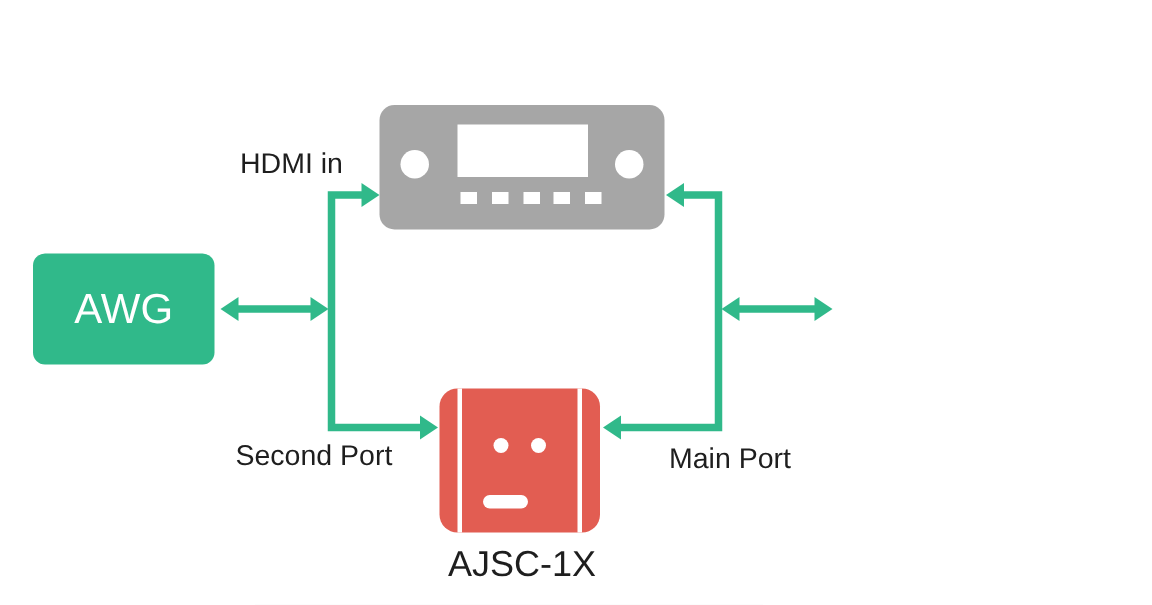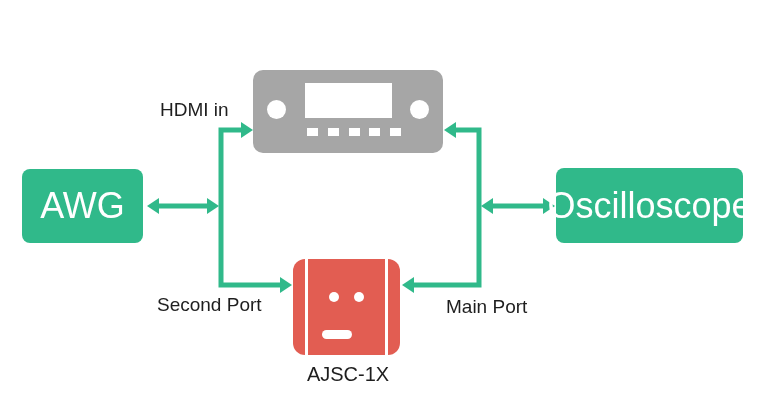--- a/index.html
+++ b/index.html
@@ -28,21 +28,21 @@
   .connector-layer{position:absolute;left:0;top:0;}
   .connector-layer path{fill:none;stroke:var(--accent-green);stroke-width:5;}
   .connector-layer line{stroke:var(--accent-green);stroke-width:5;}
   .connector-layer polygon{fill:var(--accent-green);}
 
   .node-box{
     position:absolute;
     background:var(--accent-green);
     border-radius:8px;
     display:flex;align-items:center;justify-content:center;
-    color:#fff;font-size:36px;
+    color:#fff;font-size:28px;
   }
   .awg-box{left:22px;top:169px;width:121px;height:74px;}
   .osc-box{left:556px;top:168px;width:187px;height:75px;}
 
   .repeater-device{
     position:absolute;left:253px;top:70px;width:190px;height:83px;
     background:var(--device-gray);border-radius:10px;
   }
   .repeater-device .knob{
     position:absolute;width:19px;height:19px;border-radius:50%;background:#fff;
@@ -73,21 +73,21 @@
   .port-label{
     position:absolute;
     font-size:19px;color:var(--text-black);white-space:nowrap;
   }
   .hdmi-in-label{left:160px;top:99px;}
   .hdmi-out-label{left:461px;top:101px;}
   .second-port-label{left:157px;top:294px;}
   .main-port-label{left:446px;top:296px;}
   .ajsc-label{
     position:absolute;left:273px;top:363px;width:150px;
-    text-align:center;font-size:20px;color:var(--text-black);
+    text-align:center;font-size:24px;color:var(--text-black);
   }
 </style>
 </head>
 <body>
 
 <div class="canvas">
 
 
   <svg class="connector-layer" width="768" height="403" viewBox="0 0 768 403">
 
@@ -126,23 +126,20 @@
         <span></span>
         <span></span>
         <span></span>
     </span>
   </div>
 
   <div class="node-box awg-box">
     <span>AWG</span>
   </div>
 
-  <div class="node-box osc-box">
-    <span>Oscilloscope</span>
-  </div>
 
   <div class="ajsc-device">
     <span class="ajsc-stripe stripe-left"></span>
     <span class="ajsc-stripe stripe-right"></span>
     <span class="ajsc-eye eye-left"></span>
     <span class="ajsc-eye eye-right"></span>
     <span class="ajsc-mouth"></span>
   </div>
 
   <div class="port-label hdmi-in-label">HDMI in</div>

